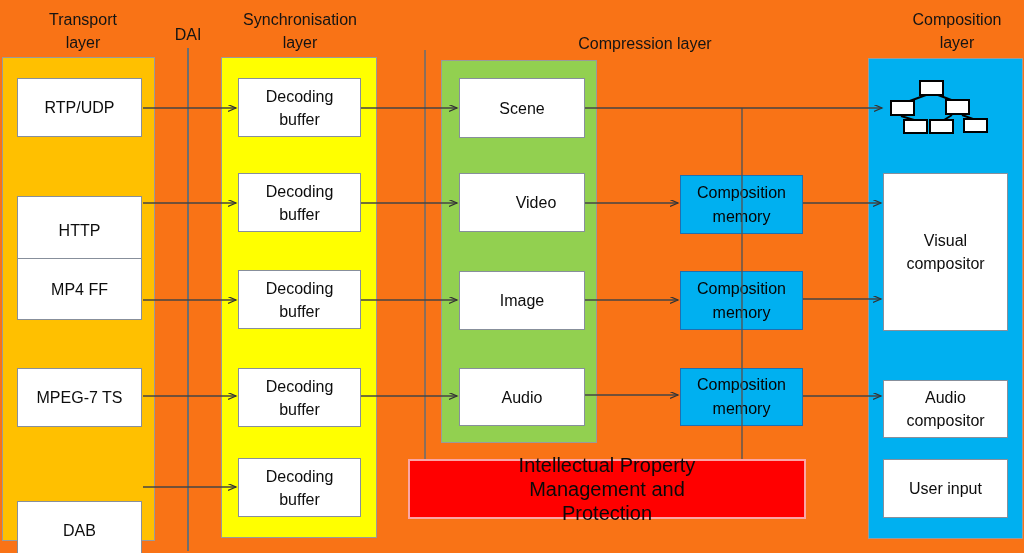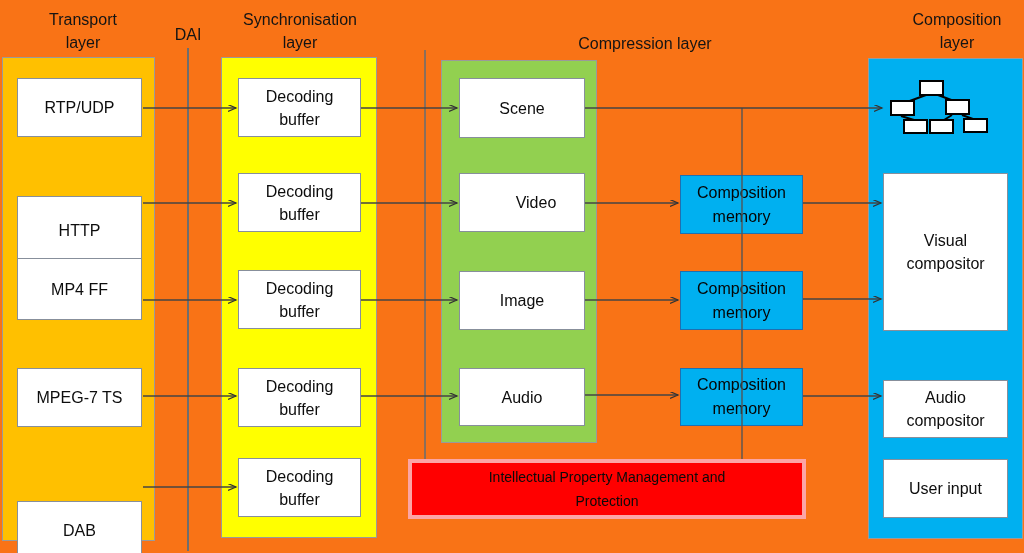--- a/index.html
+++ b/index.html
@@ -14,23 +14,23 @@
     display:flex;align-items:center;justify-content:center;text-align:center;
     font-size:16px;line-height:23px;color:#0d0d0d;
   }
   .wbox .wrap{display:block;}
   .cmbox{
     position:absolute;border:1px solid #1f6fb0;box-sizing:border-box;
     display:flex;align-items:center;justify-content:center;text-align:center;
     font-size:16px;line-height:24px;color:#050505;
   }
   .ipmp{
-    position:absolute;border:4px solid #fca5a5;box-sizing:border-box;
+    position:absolute;border:2px solid #fca5a5;box-sizing:border-box;
     display:flex;align-items:center;justify-content:center;text-align:center;
-    font-size:14px;line-height:24px;color:#0a0a0a;
+    font-size:20px;line-height:24px;color:#0a0a0a;
   }
   .overlay{position:absolute;left:0;top:0;pointer-events:none;}
   .treesvg{position:absolute;left:888px;top:79px;}
 </style>
 </head>
 <body>
 
 <div class="canvas">
 
   <div class="hdr" style="left:8px;top:8px;width:150px;">

